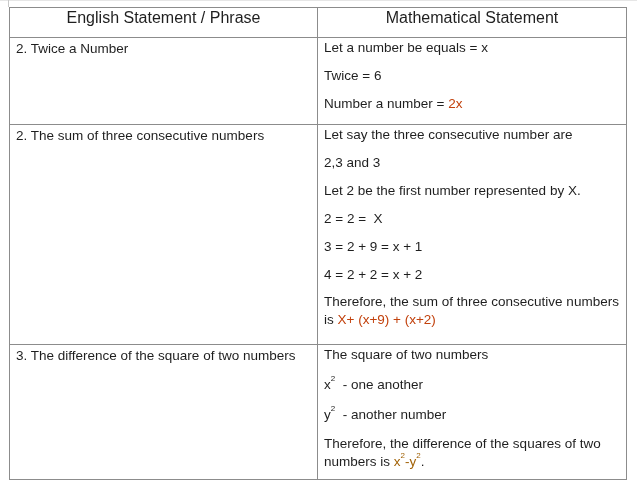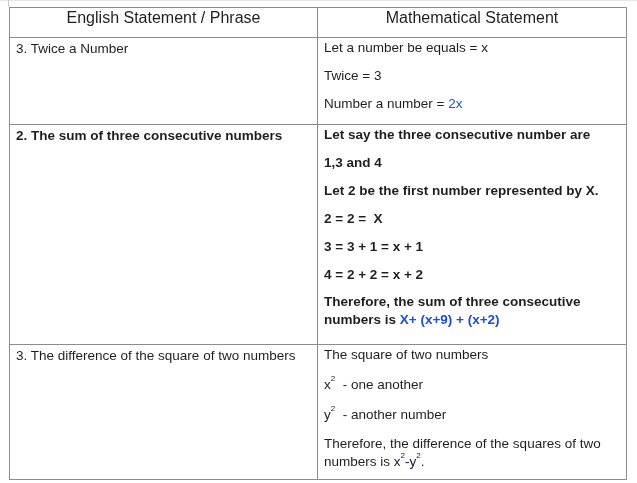--- a/index.html
+++ b/index.html
@@ -8,25 +8,25 @@
   .topline { position:absolute; left:0; top:0; width:637px; height:1px; background:#e6e6e6; }
   .leftstub { position:absolute; left:8px; top:0; width:1px; height:7px; background:#c9c9c9; }
   table { position:absolute; left:9px; top:7px; border-collapse:collapse; table-layout:fixed; width:617px; }
   td, th { border:1.5px solid #8c8c8c; vertical-align:top; padding:0; }
   th { font-weight:normal; height:28px; text-align:center; font-size:16px; line-height:18px; padding-top:1px; }
   col.c1 { width:308px; } col.c2 { width:309px; }
   .en { padding:2px 6px; line-height:18px; }
   .mx { padding:0 6px; }
   .line { line-height:18px; padding:3px 0 7px 0; }
   .line.first { padding-top:1px; }
-  .red { color:#1d4ed8; }
-  .red2 { color:#0f172a; }
+  .red { color:#c2410c; }
+  .red2 { color:#a16207; }
   sup { font-size:8px; vertical-align:8px; line-height:0; }
   tr.r1 td { height:86px; }
-  tr.r2 td { height:219px;font-weight:bold; }
+  tr.r2 td { height:219px; }
   tr.r3 td { height:134px;margin-top:44px; }
 </style>
 </head>
 <body>
 
 <div class="topline"></div>
 <div class="leftstub"></div>
 
 <table>
   <colgroup>
@@ -34,42 +34,42 @@
       <col class="c2">
     </colgroup>
   <tbody>
       <tr>
     <th>English Statement / Phrase</th>
     <th>Mathematical Statement</th>
   </tr>
 
   <tr class="r1">
     <td>
-      <div class="en">3. Twice a Number</div>
+      <div class="en">2. Twice a Number</div>
     </td>
     <td>
       <div class="mx">
         <div class="line first">Let a number be equals = x</div>
-        <div class="line">Twice = 3</div>
+        <div class="line">Twice = 6</div>
         <div class="line"><span>Number a number = </span><span class="red">2x</span></div>
       </div>
     </td>
   </tr>
 
   <tr class="r2">
     <td>
       <div class="en">2. The sum of three consecutive numbers</div>
     </td>
     <td>
       <div class="mx">
         <div class="line first">Let say the three consecutive number are</div>
-        <div class="line">1,3 and 4</div>
+        <div class="line">2,3 and 3</div>
         <div class="line">Let 2 be the first number represented by X.</div>
         <div class="line" style="white-space:pre">2 = 2 =  X</div>
-        <div class="line">3 = 3 + 1 = x + 1</div>
+        <div class="line">3 = 2 + 9 = x + 1</div>
         <div class="line">4 = 2 + 2 = x + 2</div>
         <div class="line" style="padding-top:2px"><span>Therefore, the sum of three consecutive numbers is </span><span class="red">X+ (x+9) + (x+2)</span></div>
       </div>
     </td>
   </tr>
 
   <tr class="r3">
     <td>
       <div class="en">3. The difference of the square of two numbers</div>
     </td>

